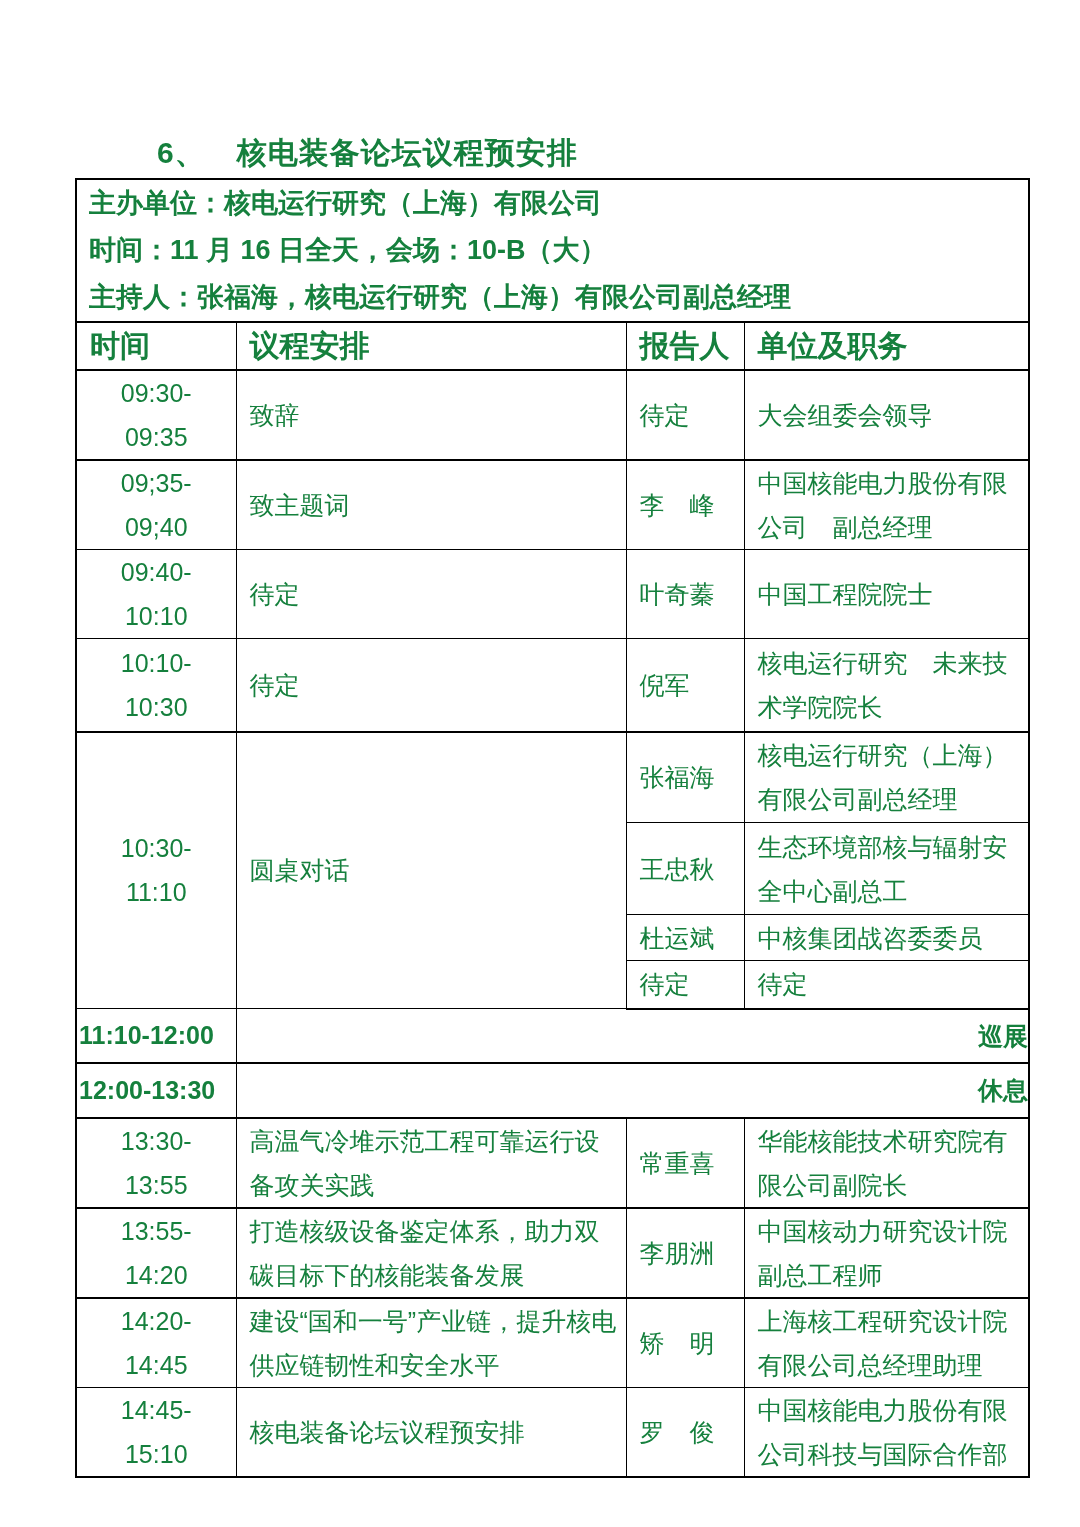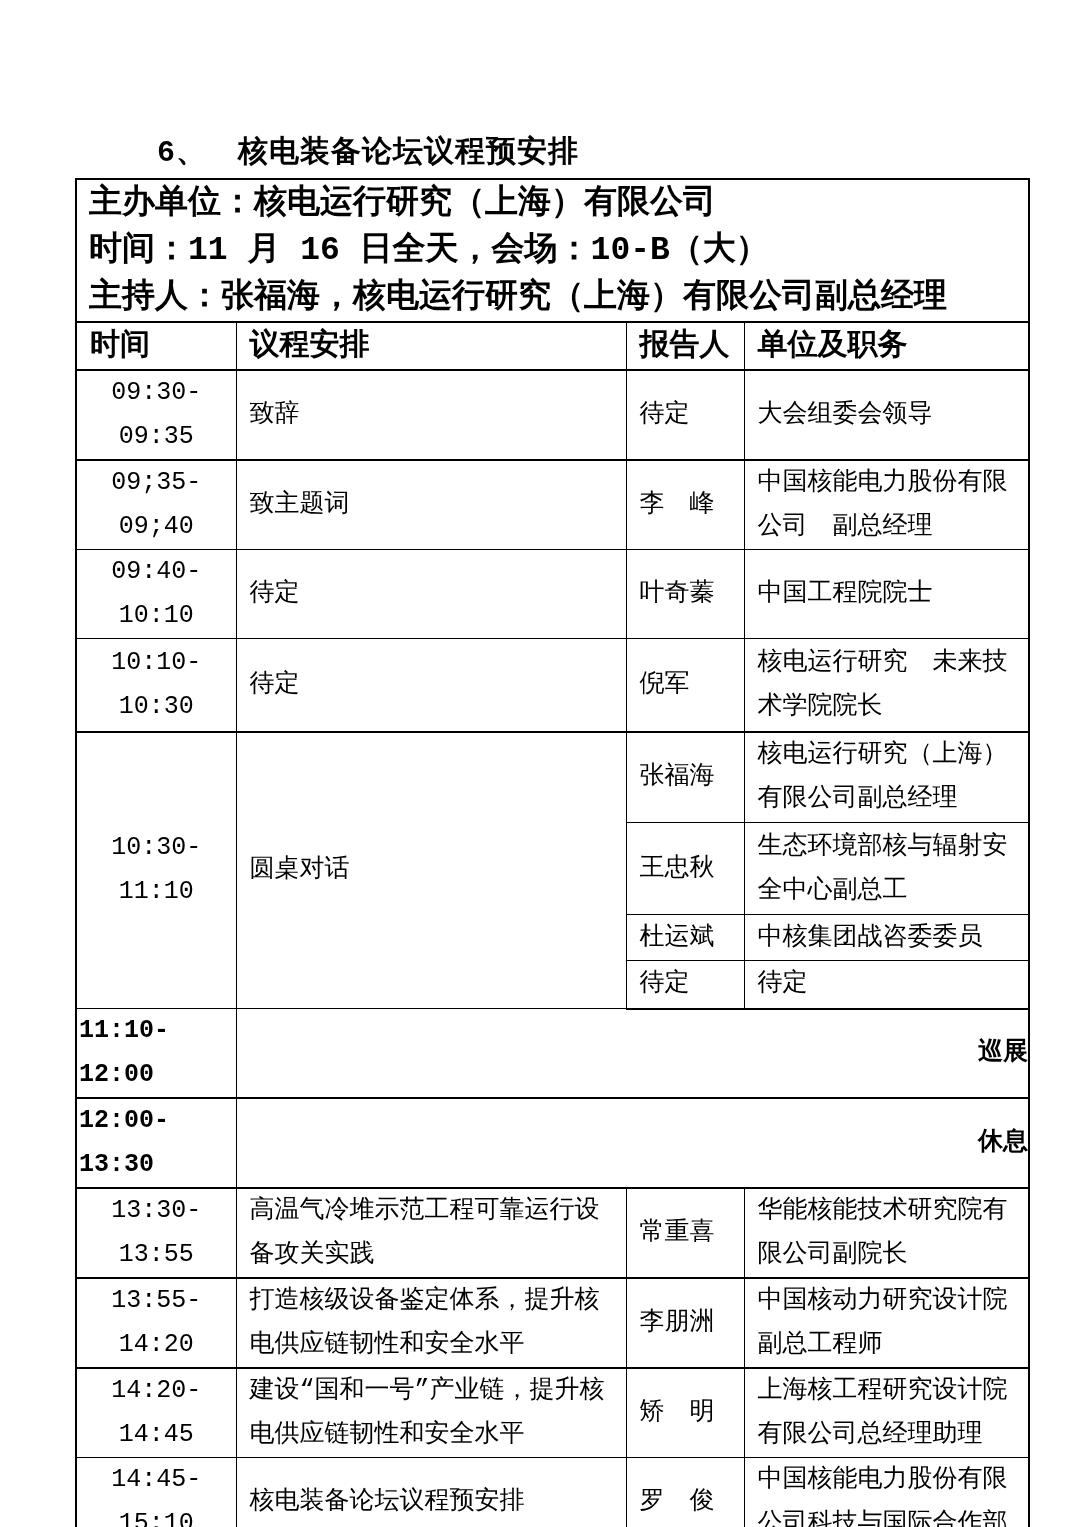--- a/index.html
+++ b/index.html
@@ -2,22 +2,22 @@
 <html><head>
 <meta charset="utf-8">
 <style>
   * { margin: 0; padding: 0; box-sizing: border-box; }
   html, body { background: #ffffff; }
   .page {
     position: relative;
     width: 1080px;
     height: 1527px;
     background: #ffffff;
-    color: #000000;
-    font-family: Liberation Mono, monospace;
+    color: #15803d;
+    font-family: Liberation Sans, sans-serif;
     overflow: hidden;
   }
   .doc {
     position: absolute;
     left: 75px;
     top: 128px;
     width: 953px;
   }
   .doc-title {
     font-size: 30px;
@@ -42,21 +42,21 @@
     border: 1px solid #000;
     vertical-align: middle;
     line-height: 44px;
     padding: 0 6px 0 13px;
     overflow: hidden;
   }
   tr.hb > td { border-bottom-width: 2px; }
   td.info-cell { padding: 0 6px 0 12px; }
   .info-line {
     font-weight: bold;
-    font-size: 33px;
+    font-size: 27px;
     line-height: 47px;
     white-space: pre;
   }
   td.hdr { font-weight: bold; font-size: 30px; }
   td.time { text-align: center; padding: 0 18px; }
   td.break-time { text-align: left; font-weight: bold; padding: 0 2px; }
   td.break-label { text-align: right; font-weight: bold; padding: 0; }
 </style>
 </head>
 <body>
@@ -149,21 +149,21 @@
 
       <tr class="hb">
         <td class="time" style="height:86px">13:30-13:55</td>
         <td>高温气冷堆示范工程可靠运行设备攻关实践</td>
         <td>常重喜</td>
         <td>华能核能技术研究院有限公司副院长</td>
       </tr>
 
       <tr class="hb">
         <td class="time" style="height:88px">13:55-14:20</td>
-        <td>打造核级设备鉴定体系，提升核电供应链韧性和安全水平</td>
+        <td>打造核级设备鉴定体系，助力双碳目标下的核能装备发展</td>
         <td>李朋洲</td>
         <td>中国核动力研究设计院副总工程师</td>
       </tr>
 
       <tr>
         <td class="time" style="height:88px">14:20-14:45</td>
         <td>建设“国和一号”产业链，提升核电供应链韧性和安全水平</td>
         <td>矫　明</td>
         <td>上海核工程研究设计院有限公司总经理助理</td>
       </tr>

